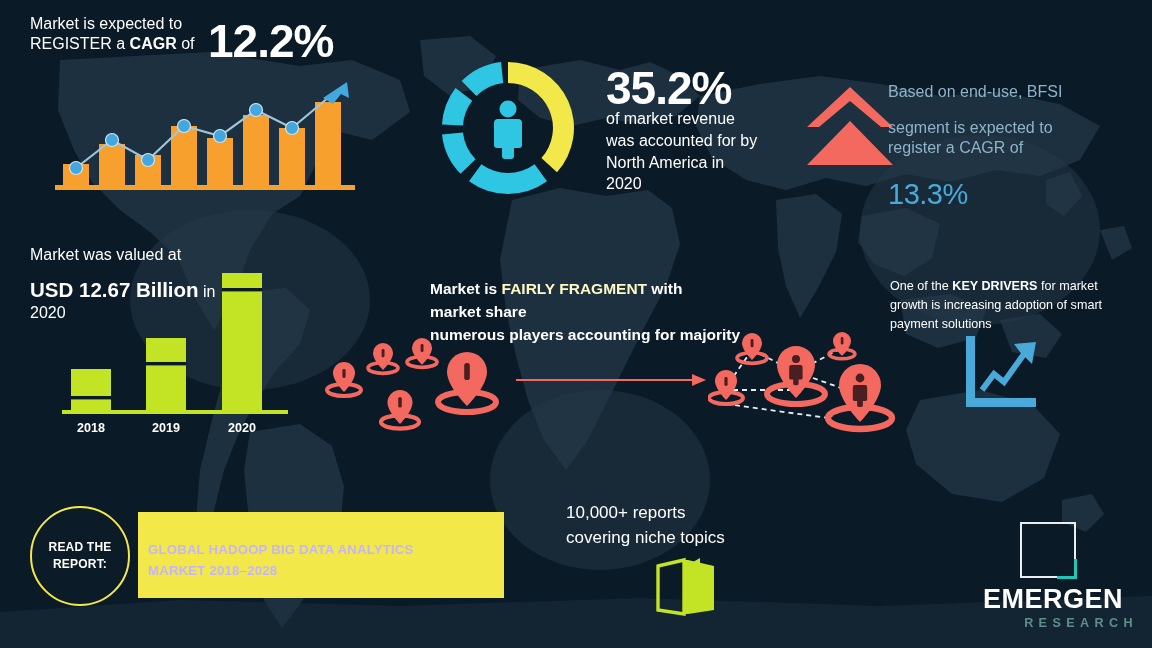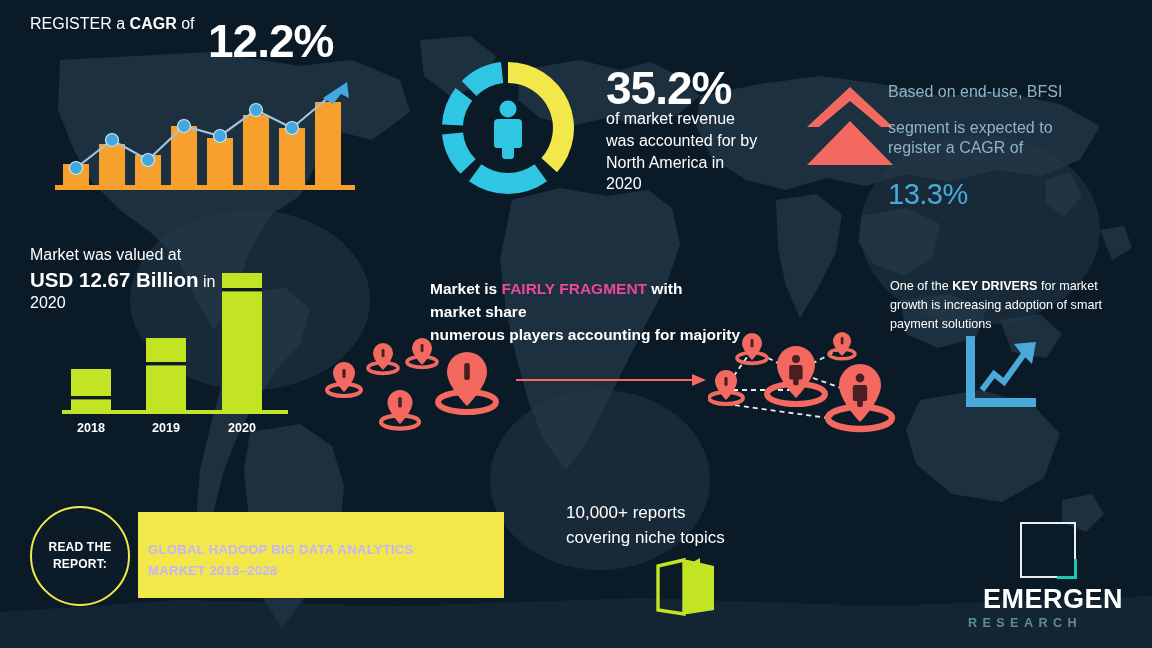--- a/index.html
+++ b/index.html
@@ -73,21 +73,21 @@
   }
   #logosq .teal2 {
     position:absolute; right:-2.5px; bottom:-2.5px; width:2.5px; height:20px;
     background:#1ec6b6;
   }
   #logoname {
     position:absolute; left:0px; top:62px; width:170px; text-align:center;
     font-size:27px; font-weight:bold; letter-spacing:0.5px; color:#fff;
   }
   #logosub {
-    position:absolute; left:0px; top:94px; width:170px; text-align:left;
+    position:absolute; left:0px; top:94px; width:170px; text-align:right;
     font-size:12.6px; letter-spacing:5.4px; color:#5e8e8a; font-weight:bold;
   }
   .yr { font-size:12.6px; font-weight:bold; fill:#ffffff; }
 </style>
 </head>
 <body>
 
 <div id="stage">
 
   <svg id="worldmap" viewBox="0 0 1152 648" preserveAspectRatio="none" aria-hidden="true">
@@ -133,20 +133,21 @@
     </g>
     <g fill="#314655" opacity="0.55">
       <ellipse cx="250" cy="300" rx="120" ry="90"></ellipse>
       <ellipse cx="600" cy="480" rx="110" ry="90"></ellipse>
       <ellipse cx="980" cy="230" rx="120" ry="95"></ellipse>
     </g>
     <rect x="0" y="0" width="1152" height="648" fill="#0b1a27" opacity="0.30"></rect>
   </svg>
 
   <div class="tblock" style="left:30px; top:14px; width:190px;">
+    <div class="lbl-md t-white">Market is expected to</div>
     <div class="lbl-md t-white">
       <span>REGISTER a </span><span class="b">CAGR</span><span> of</span>
     </div>
   </div>
   <div class="tblock big-pct" style="left:208px; top:13px;">12.2%</div>
 
   <svg id="orangechart" viewBox="0 0 305 120">
     <g fill="#f8a02e">
       <rect x="8" y="86" width="26" height="22"></rect>
       <rect x="44" y="66" width="26" height="42"></rect>
@@ -198,42 +199,42 @@
   </svg>
   <div class="tblock" style="left:888px; top:82px; width:215px;">
     <div class="lbl-md" style="color:#8fb4c9;">Based on end-use, BFSI</div>
     <div class="lbl-md" style="color:#8fb4c9;margin-top:16px;">segment is expected to</div>
     <div class="lbl-md" style="color:#8fb4c9;">register a CAGR of</div>
     <div style="font-size:29px; font-weight:normal; color:#49a9d8; margin-top:18px; letter-spacing:-0.5px;">13.3%</div>
   </div>
 
   <div class="tblock" style="left:30px; top:245px; width:240px;">
     <div class="lbl-md t-white">Market was valued at</div>
-    <div class="t-white" style="font-size:20.5px; margin-top:2px;">
+    <div class="t-white" style="font-size:20.5px; margin-top:12px;">
       <span class="b">USD 12.67 Billion</span><span style="font-size:16px;"> in</span>
     </div>
     <div class="lbl-md t-white">2020</div>
   </div>
 
   <svg id="greenchart" viewBox="0 0 230 172">
     <rect x="9" y="107" width="40" height="42" fill="#c3e325"></rect>
     <rect x="9" y="134" width="40" height="3.4" fill="#0b1a27"></rect>
     <rect x="84" y="76" width="40" height="73" fill="#c3e325"></rect>
     <rect x="84" y="100" width="40" height="3.4" fill="#0b1a27"></rect>
     <rect x="160" y="11" width="40" height="138" fill="#c3e325"></rect>
     <rect x="160" y="26" width="40" height="3.4" fill="#0b1a27"></rect>
     <rect x="0" y="148" width="226" height="4" fill="#c3e325"></rect>
     <text class="yr" x="29" y="170" text-anchor="middle">2018</text>
     <text class="yr" x="104" y="170" text-anchor="middle">2019</text>
     <text class="yr" x="180" y="170" text-anchor="middle">2020</text>
   </svg>
 
   <div class="tblock" style="left:430px; top:278px; width:330px;">
     <div style="font-size:15.5px; font-weight:bold; line-height:1.48;">
-      <span class="t-white">Market is </span><span style="color:#ec4899;">FAIRLY FRAGMENT</span><span class="t-white"> with</span>
+      <span class="t-white">Market is </span><span style="color:#fef9c3;">FAIRLY FRAGMENT</span><span class="t-white"> with</span>
     </div>
     <div class="t-white" style="font-size:15.5px; font-weight:bold; line-height:1.48;">market share</div>
     <div class="t-white" style="font-size:15.5px; font-weight:bold; line-height:1.48;">numerous players accounting for majority</div>
   </div>
 
   <svg id="pinsleft" viewBox="0 0 190 102">
     <g fill="#f4695f">
       <g>
         <ellipse cx="22" cy="52" rx="17" ry="6" fill="none" stroke="#f4695f" stroke-width="4"></ellipse>
         <path d="M22 24 a11,11 0 0,1 11,11 c0,8 -11,19 -11,19 s-11,-11 -11,-19 a11,11 0 0,1 11,-11 Z"></path>

